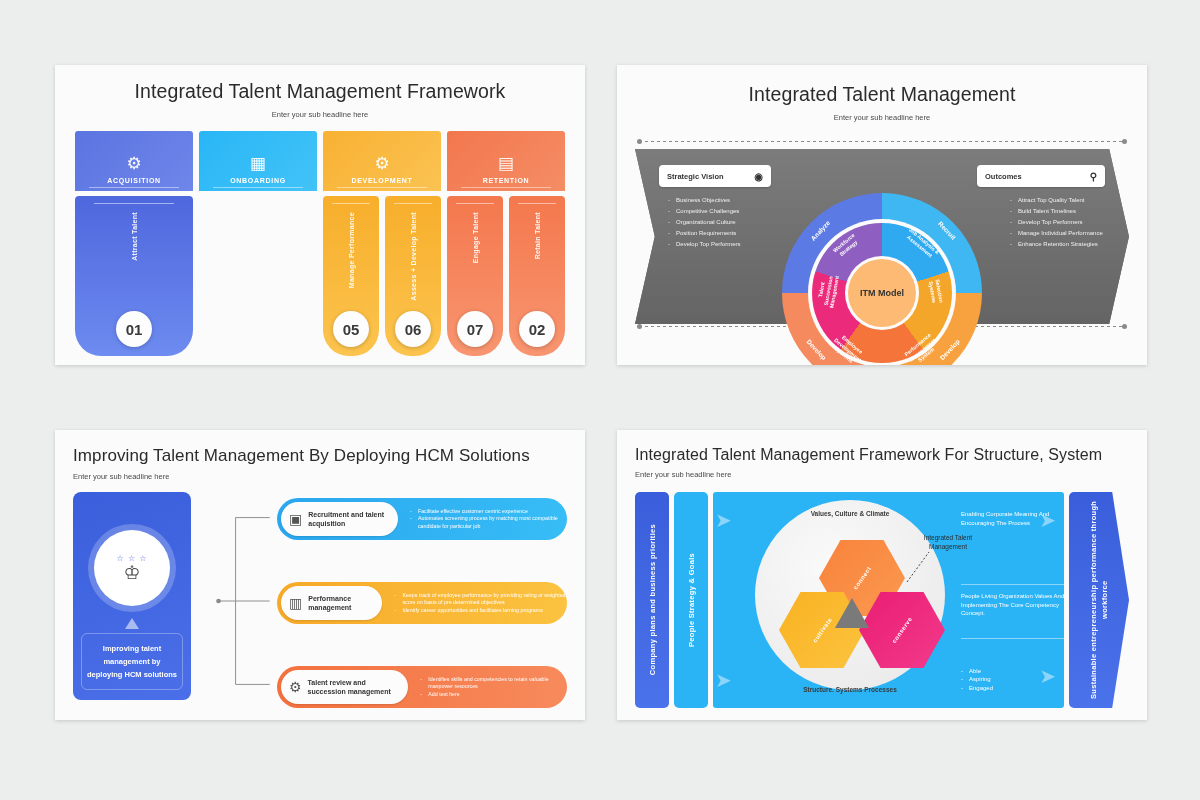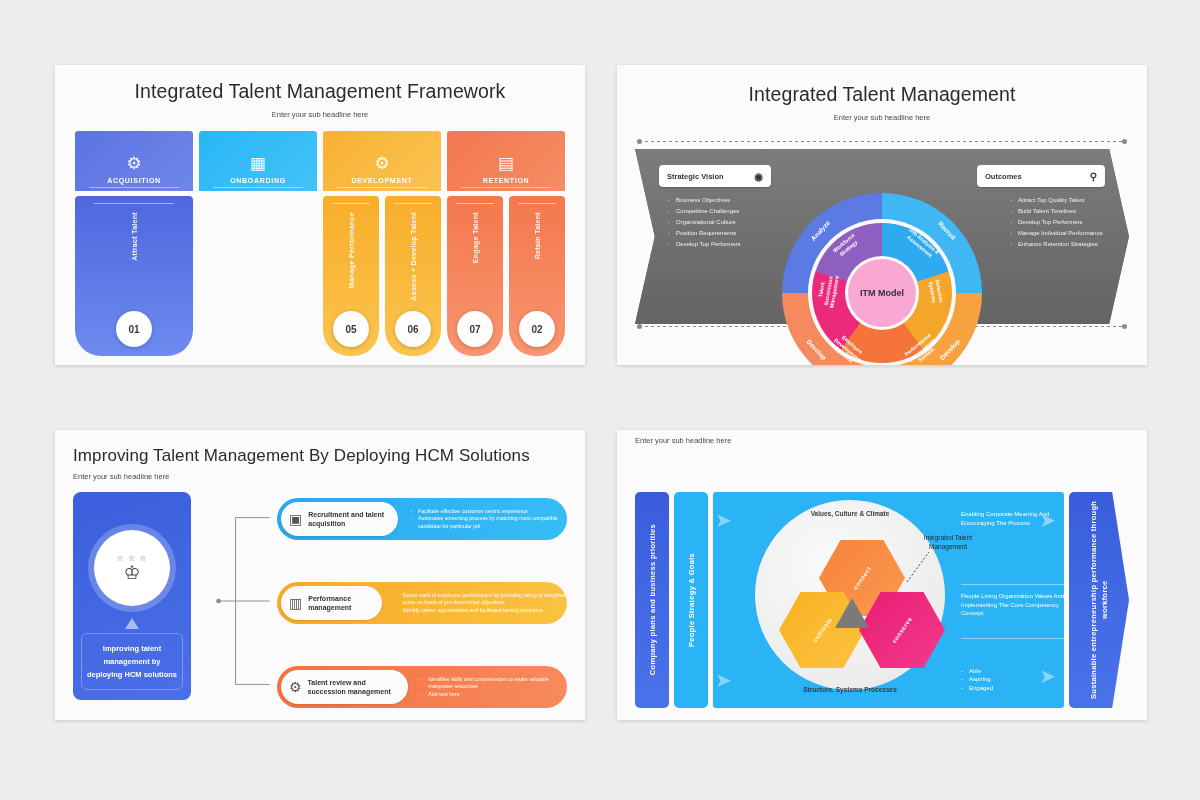--- a/index.html
+++ b/index.html
@@ -59,21 +59,21 @@
   .vlabel {
     writing-mode:vertical-rl; transform:rotate(180deg);
     color:rgba(255,255,255,.93); font-size:7px; font-weight:600;
     letter-spacing:.3px; text-align:center; max-height:96px; line-height:9px;
   }
   .num {
     position:absolute; bottom:9px; left:50%; transform:translateX(-50%);
     width:36px;height:36px;border-radius:50%;
     background:#fdfdfd; box-shadow:0 1px 4px rgba(0,0,0,.22);
     display:flex;align-items:center;justify-content:center;
-    font-size:10px;font-weight:700;color:#3a3a3a;
+    font-size:15px;font-weight:700;color:#3a3a3a;
   }
 
   
   #slide2 .s-title { font-size:19.5px; padding-top:18px; }
   #slide2 .s-sub { padding-top:7px; }
   .dashrow{position:absolute;left:22px;right:22px;top:76px;height:1px;
     background:repeating-linear-gradient(90deg,#8a8a8a 0 3px,transparent 3px 6px);}
   .dashrow.bot{top:auto;bottom:38px;}
   .dashrow::before,.dashrow::after{content:"";position:absolute;top:-2px;width:5px;height:5px;background:#8a8a8a;border-radius:50%;}
   .dashrow::before{left:-2px;} .dashrow::after{right:-2px;}
@@ -93,21 +93,21 @@
   .bl{ position:absolute; font-size:6px; color:#f0f0f0; line-height:11px; }
   .bl li{ list-style:none; position:relative; padding-left:9px; white-space:nowrap;}
   .bl li::before{content:"-";position:absolute;left:1px;color:#ddd;}
   .donut{ position:absolute; left:50%; top:128px; transform:translateX(-50%); width:200px;height:200px;}
   .ring{position:absolute;inset:0;border-radius:50%;
     background:conic-gradient(#3fb7f3 0deg 90deg,#f8a13f 90deg 180deg,#f58a5e 180deg 270deg,#5b7ae4 270deg 360deg);}
   .ring-hole{position:absolute;inset:26px;border-radius:50%;background:#fbfbfb;}
   .inner{position:absolute;inset:30px;border-radius:50%;
     background:conic-gradient(#2fa9ef 0deg 72deg,#f4a62a 72deg 144deg,#f4743a 144deg 216deg,#ec2a7b 216deg 288deg,#8e5fc0 288deg 360deg);
     transform:rotate(0deg);}
-  .inner-hole{position:absolute;inset:66px;border-radius:50%;background:#f9a8d4;
+  .inner-hole{position:absolute;inset:66px;border-radius:50%;background:#fdba74;
     display:flex;align-items:center;justify-content:center;font-size:9px;font-weight:700;color:#333;
     box-shadow:0 0 0 3px #fbfbfb;}
   .arcl{position:absolute;color:#fff;font-size:6.5px;font-weight:700;}
   .segl{position:absolute;color:#fff;font-size:5.3px;font-weight:600;text-align:center;line-height:6.5px;width:44px;}
 
   
   #slide3 .s-title{ text-align:left; font-size:17px; padding:16px 0 0 18px; }
   #slide3 .s-sub{ text-align:left; padding:6px 0 0 18px; }
   .lbox{position:absolute;left:18px;top:62px;width:118px;height:208px;border-radius:8px;
     background:linear-gradient(160deg,#3b5fdc,#4a6fe8);}
@@ -339,20 +339,21 @@
         </div>
         <ul class="rul">
           <li>Identifies skills and competencies to retain valuable manpower resources</li>
           <li>Add text here</li>
         </ul>
       </div>
     </div>
   </div>
 
   <div class="slide" id="slide4">
+    <div class="s-title">Integrated Talent Management Framework For Structure, System</div>
     <div class="s-sub">Enter your sub headline here</div>
 
     <div class="s4body">
       <div class="vbanner vb1">
         <div class="vtxt">Company plans and business priorities</div>
       </div>
       <div class="vbanner vb2">
         <div class="vtxt">People Strategy &amp; Goals</div>
       </div>
 

